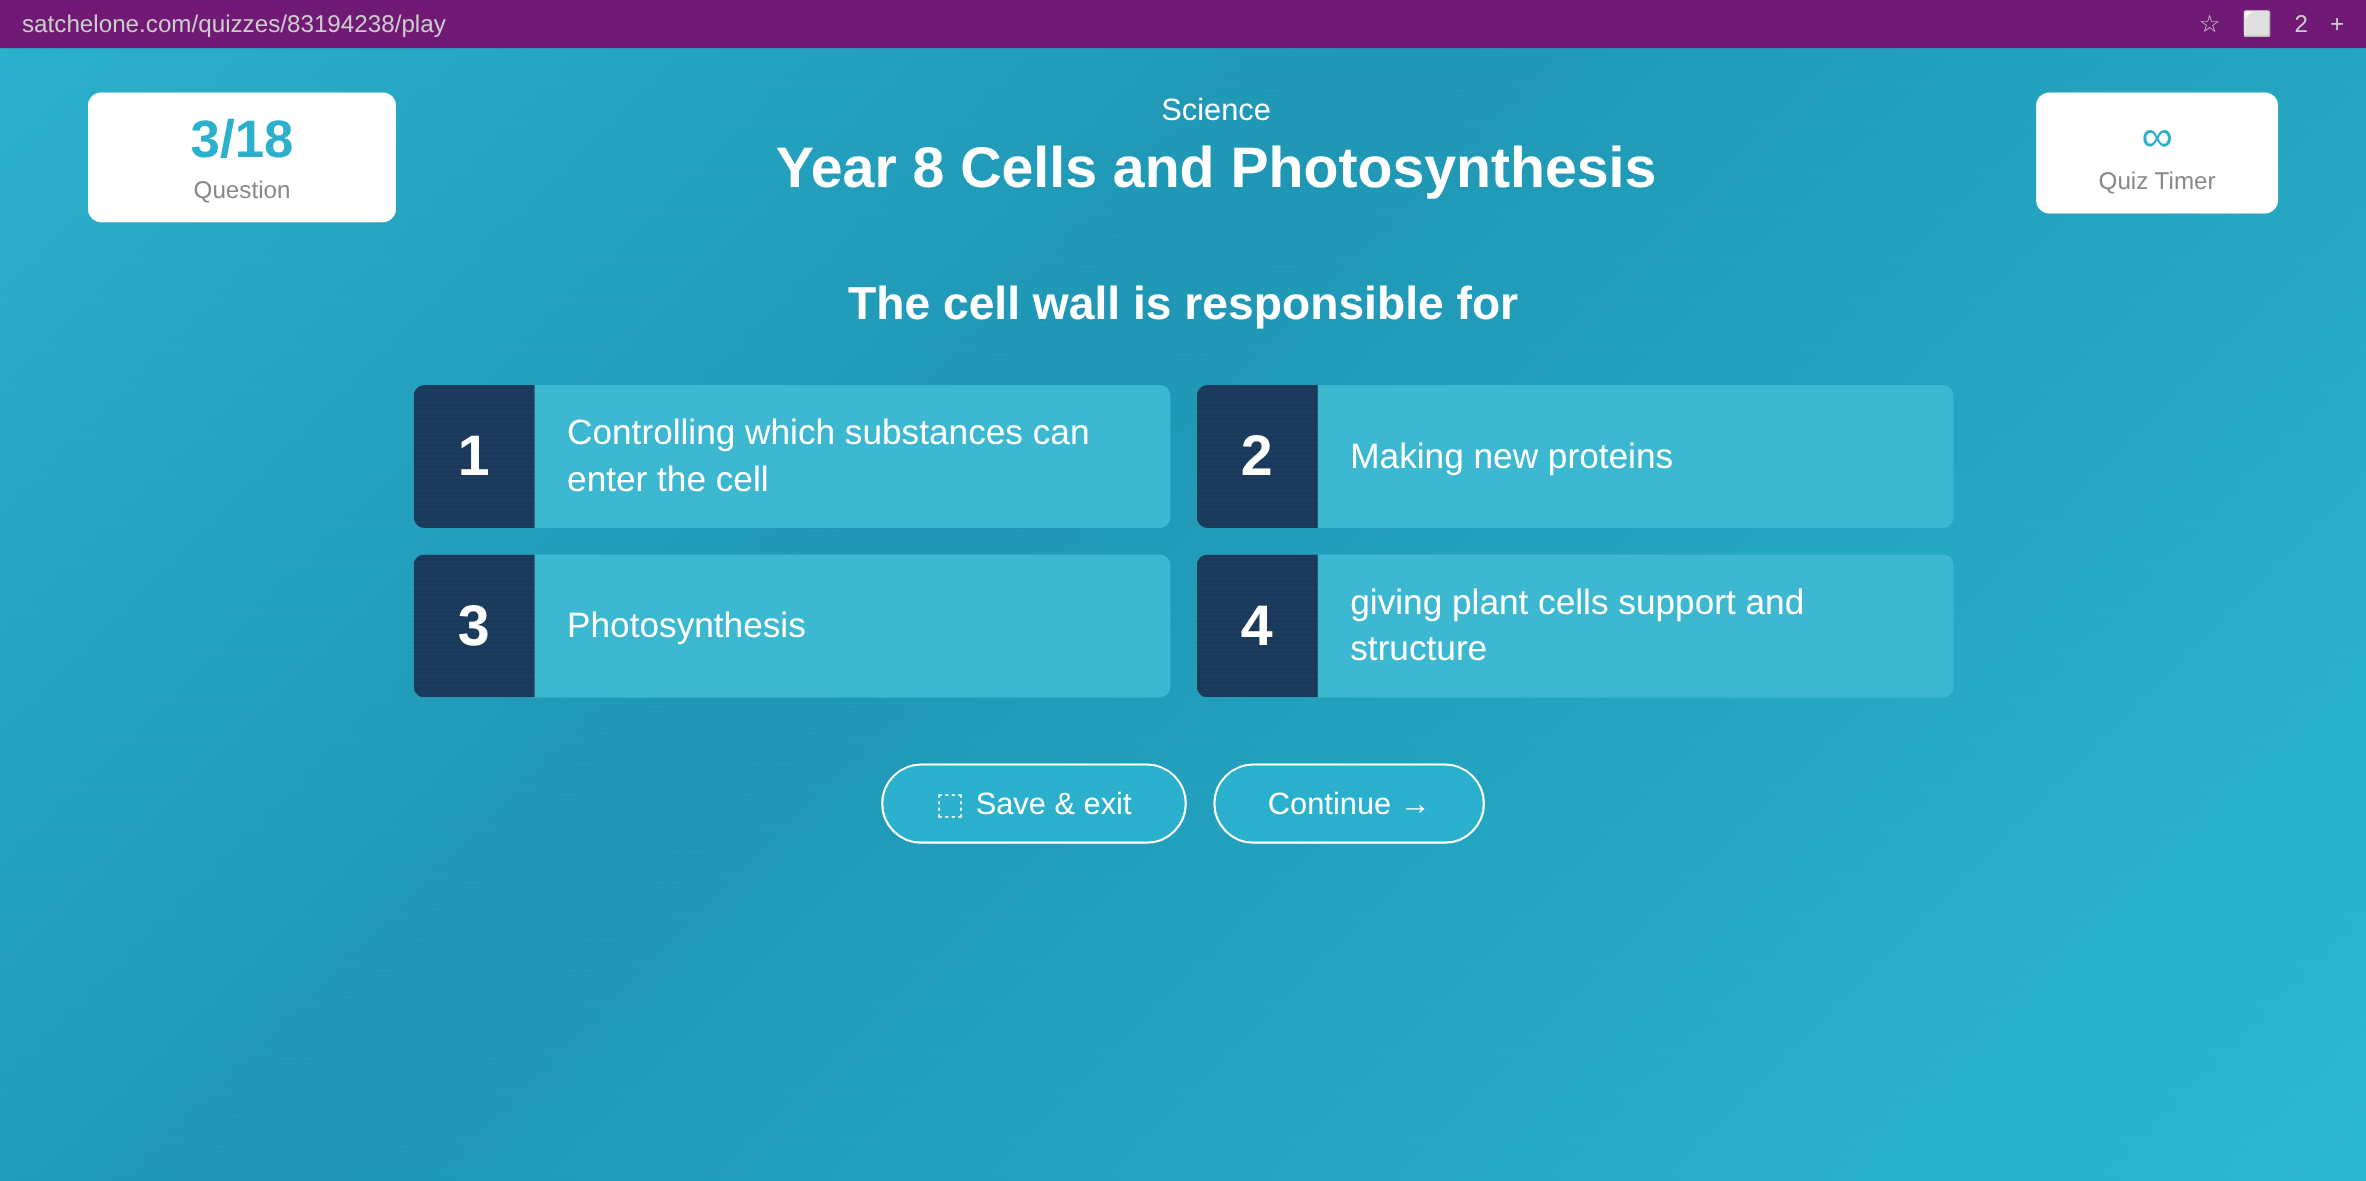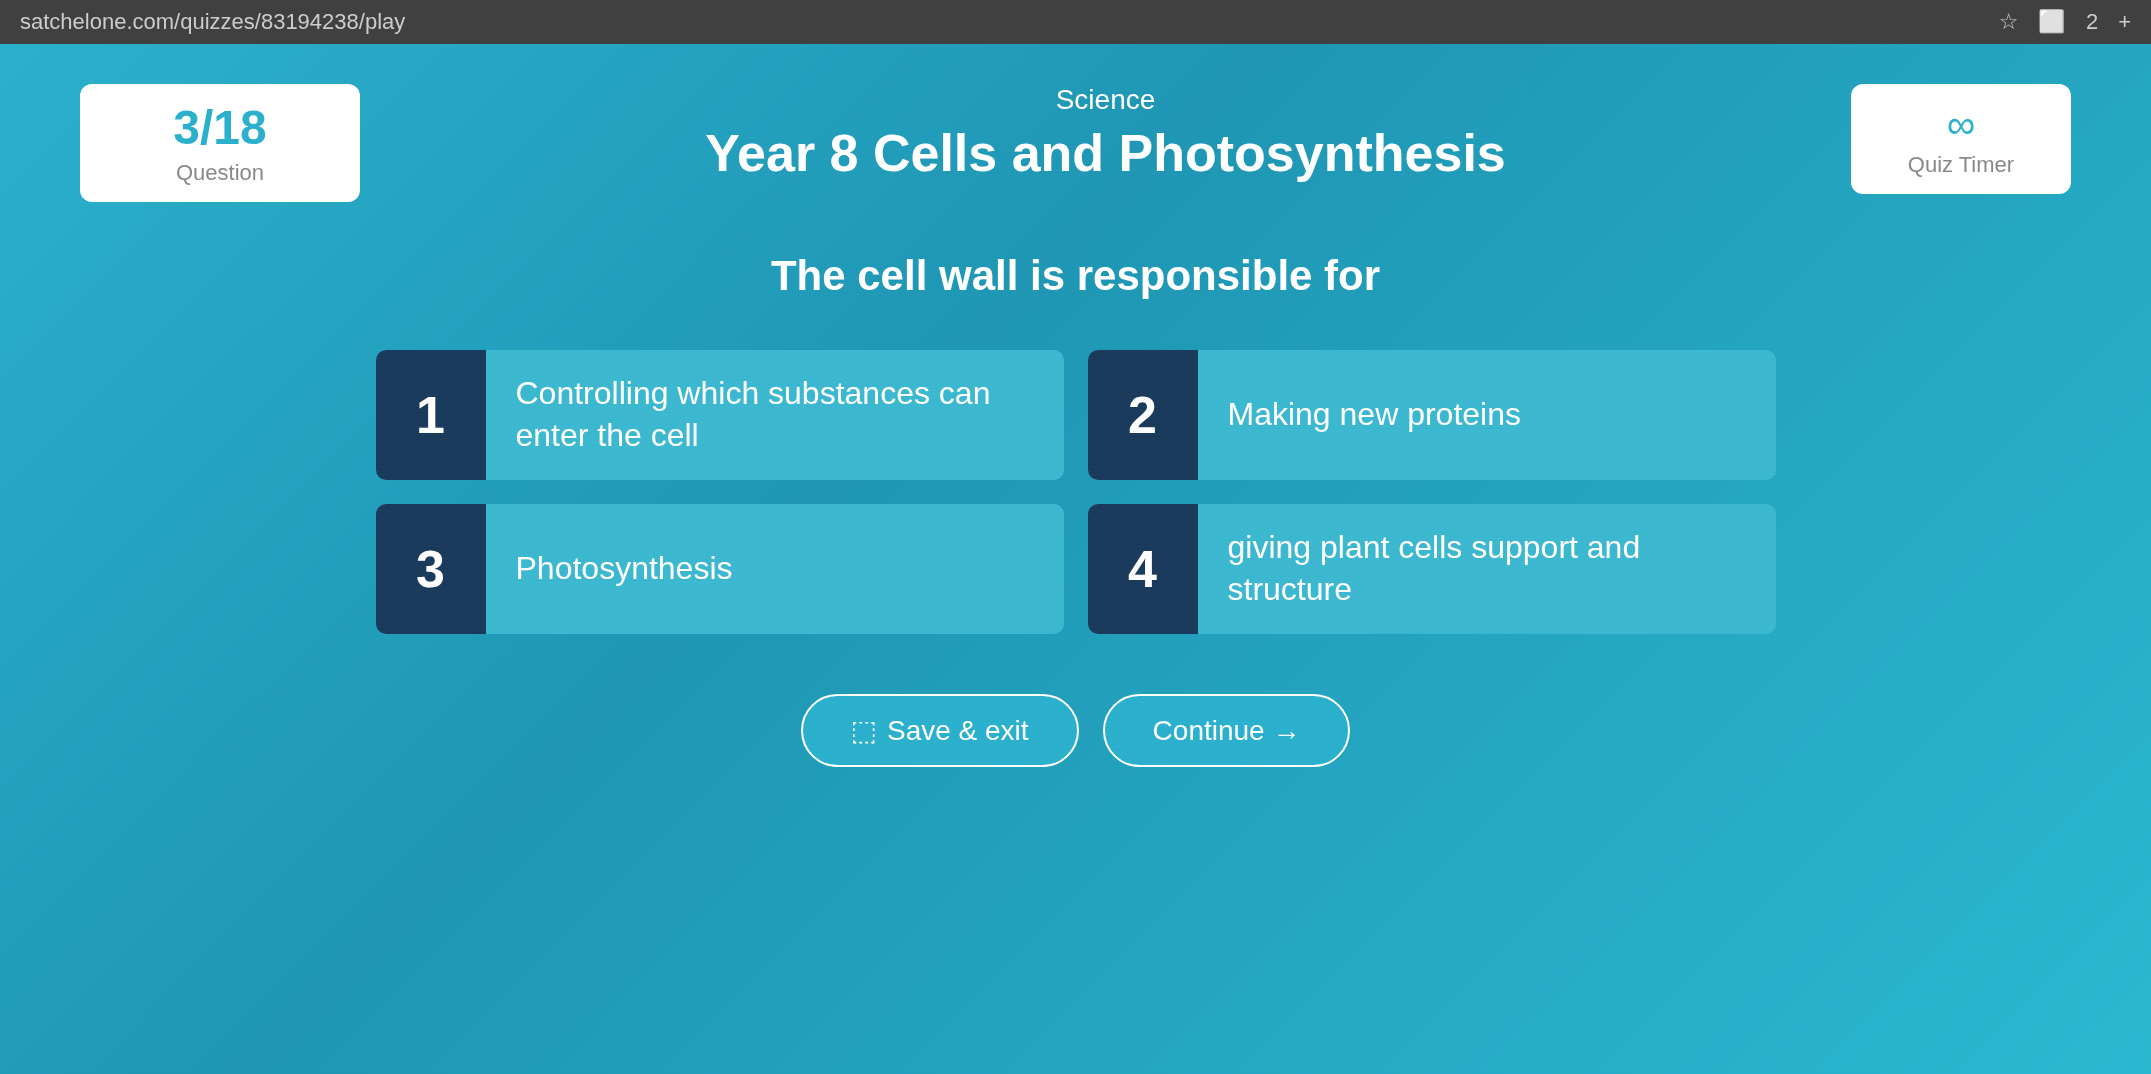--- a/index.html
+++ b/index.html
@@ -10,21 +10,21 @@
       background: #2ba8c8;
       font-family: Arial, sans-serif;
       overflow: hidden;
       position: relative;
     }
 
     
     .browser-bar {
       width: 100%;
       height: 44px;
-      background: #404040;
+      background: #701a75;
       display: flex;
       align-items: center;
       padding: 0 20px;
       gap: 16px;
     }
     .browser-url {
       color: #ccc;
       font-size: 22px;
       flex: 1;
     }

